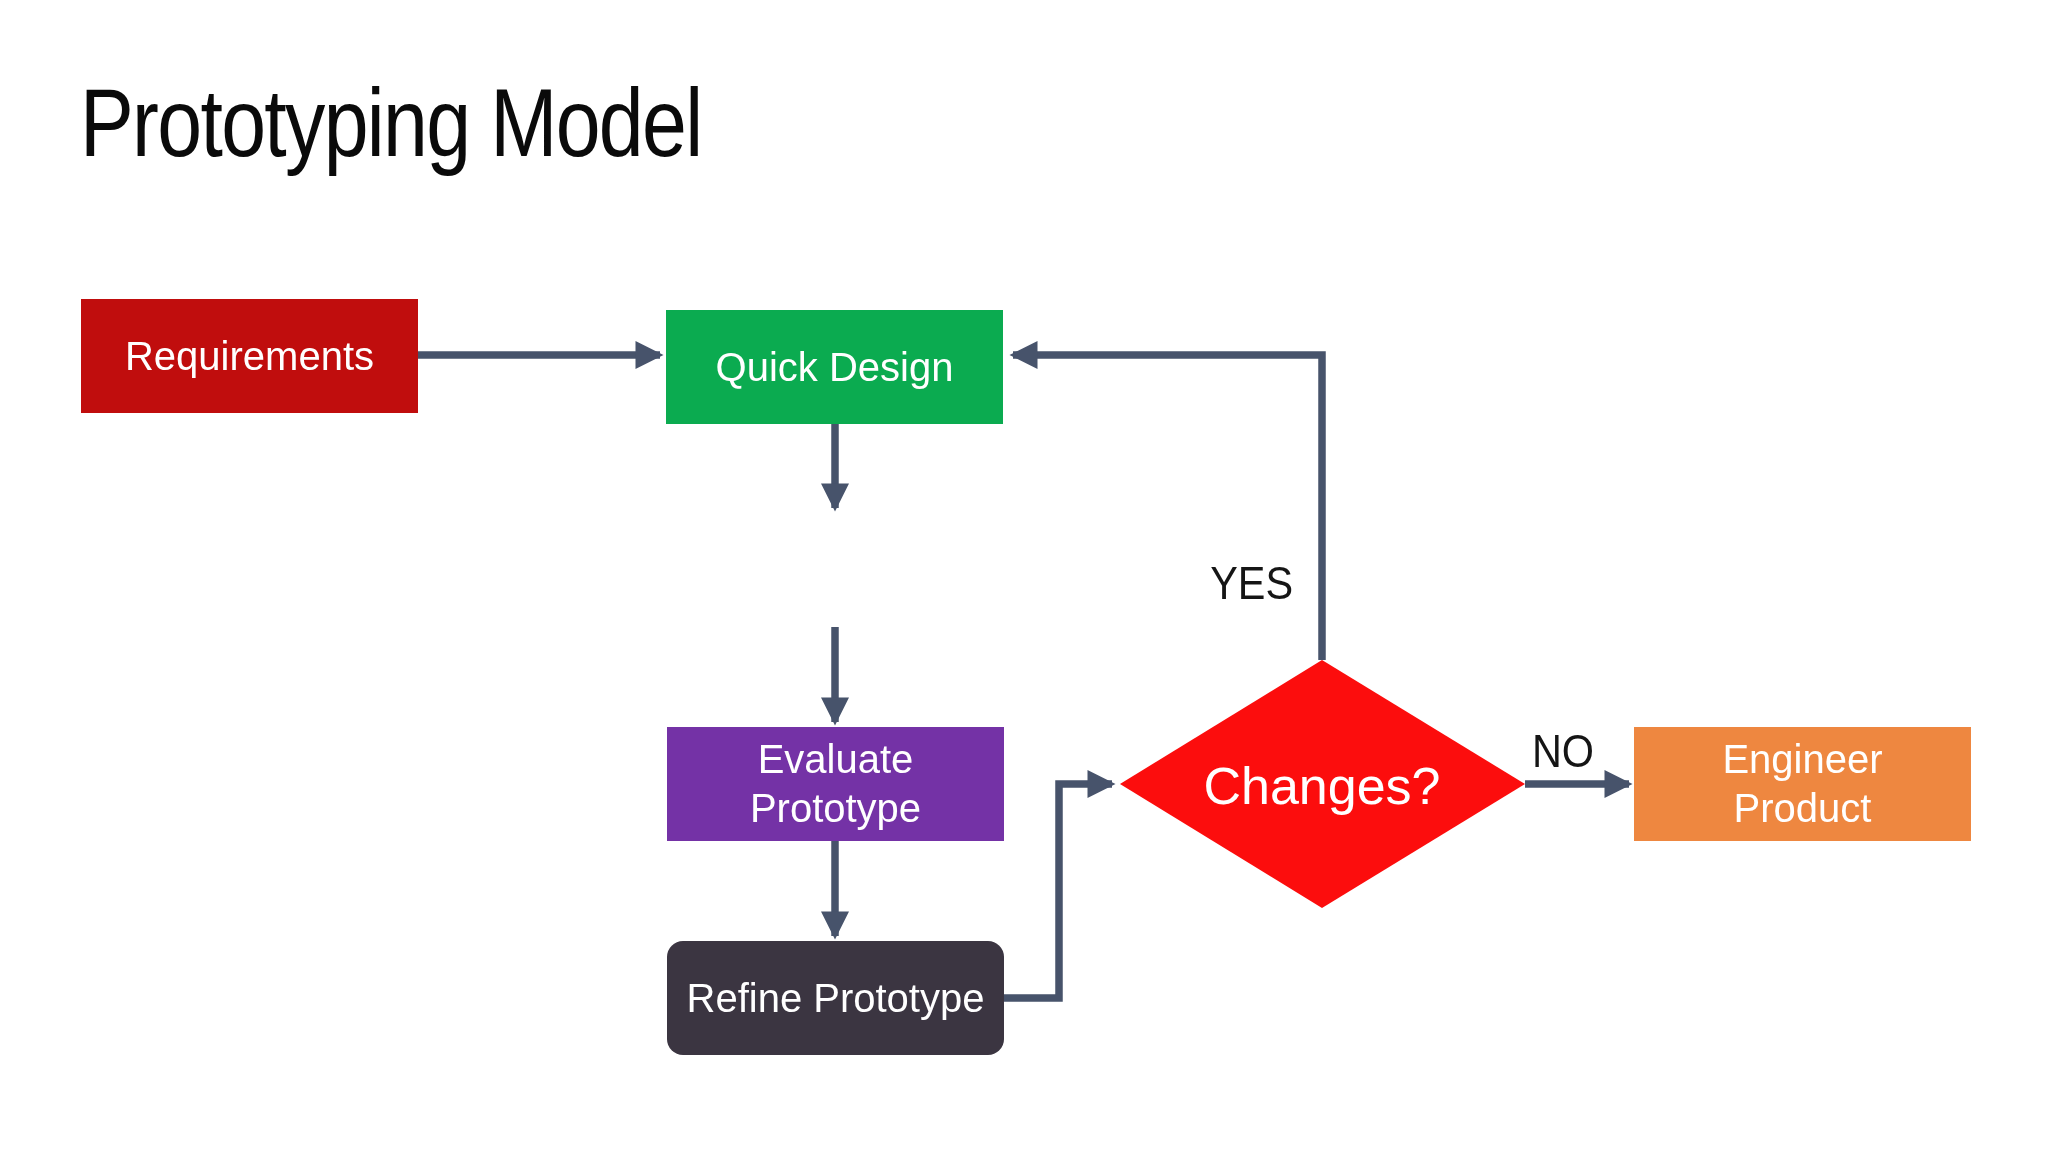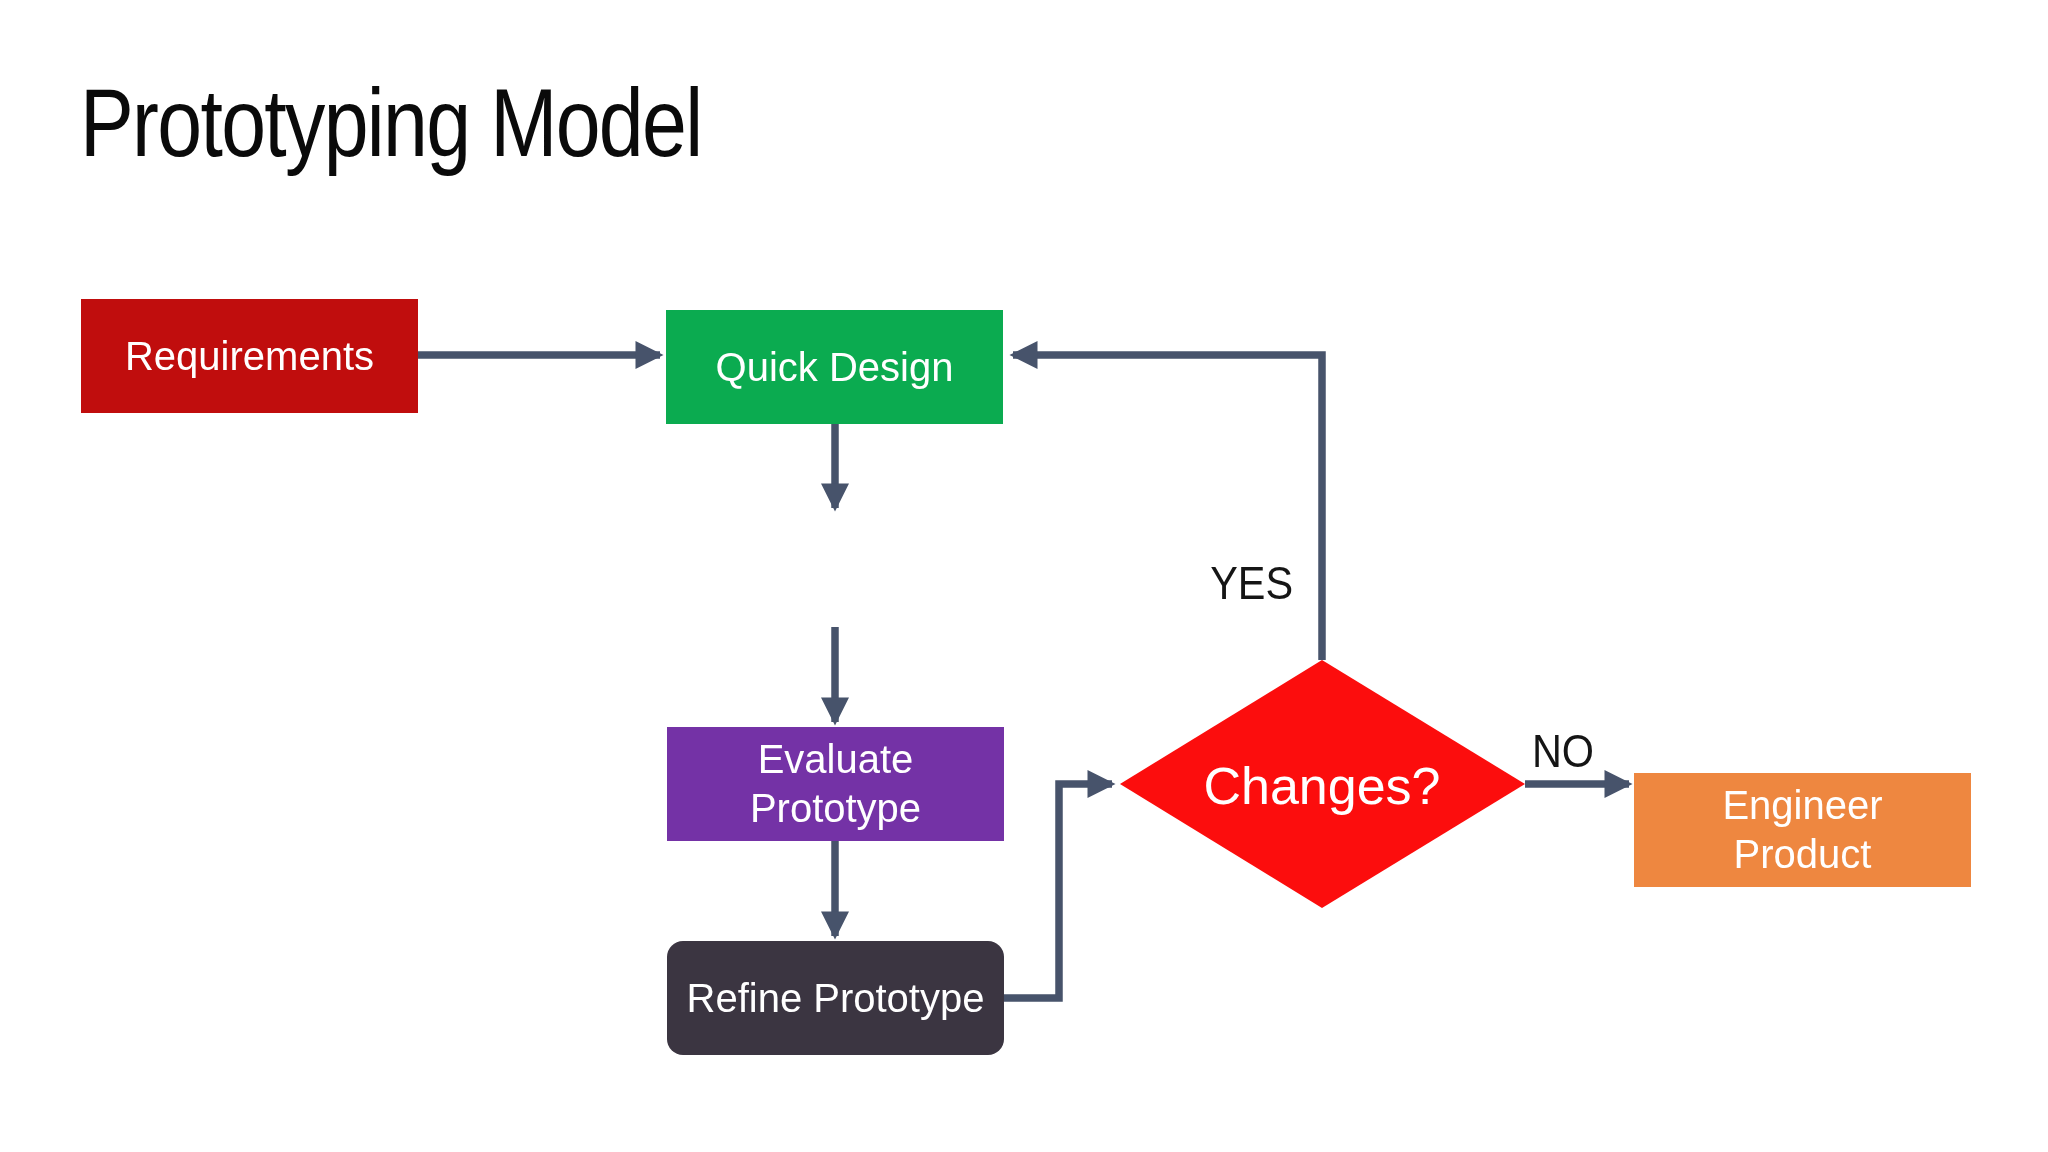--- a/index.html
+++ b/index.html
@@ -57,21 +57,21 @@
     color: var(--color-node-text, #ffffff);
     font-size: 40px;
     line-height: 1.22;
     white-space: pre-line;
   }
   .node-requirements       { left: 81px;   top: 299px; background: var(--color-requirements); }
   .node-quick-design       { left: 666px;  top: 298px; background: var(--color-quick-design); margin-top: 12px; }
   .node-build-prototype    { left: 667px;  top: 513px; background: var(--color-build-prototype); }
   .node-evaluate-prototype { left: 667px;  top: 727px; background: var(--color-evaluate-prototype); }
   .node-refine-prototype   { left: 667px;  top: 941px; background: var(--color-refine-prototype); border-radius: 16px; }
-  .node-engineer-product   { left: 1634px; top: 727px; background: var(--color-engineer-product); margin-top: 46px; }
+  .node-engineer-product   { left: 1634px; top: 727px; background: var(--color-engineer-product); }
   .diamond-label {
     position: absolute;
     left: 1142px;
     top: 756px;
     width: 360px;
     text-align: center;
     color: var(--color-node-text, #ffffff);
     font-size: 52px;
   }
   .edge-label {

